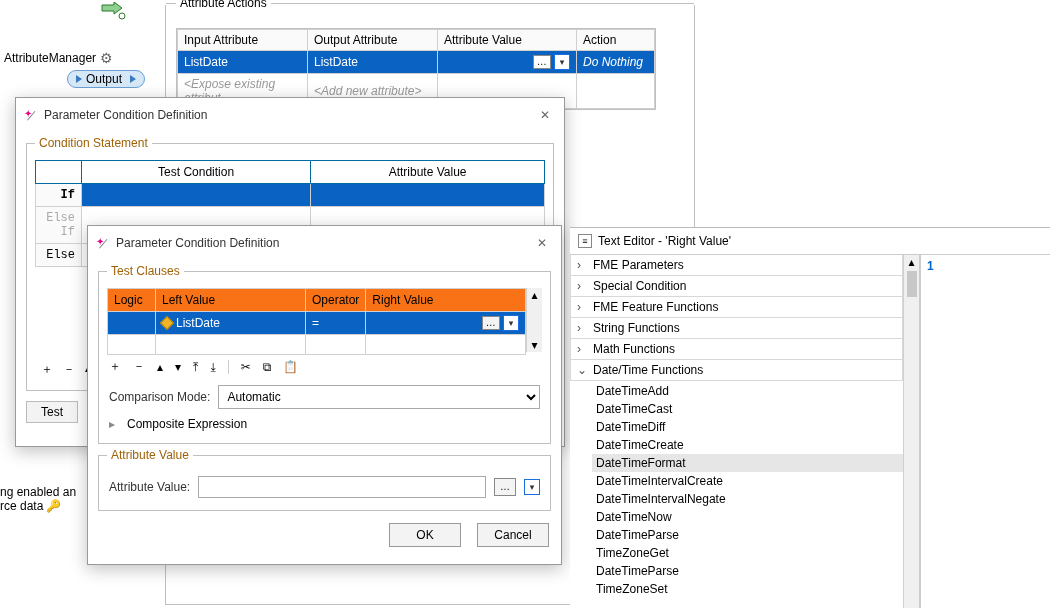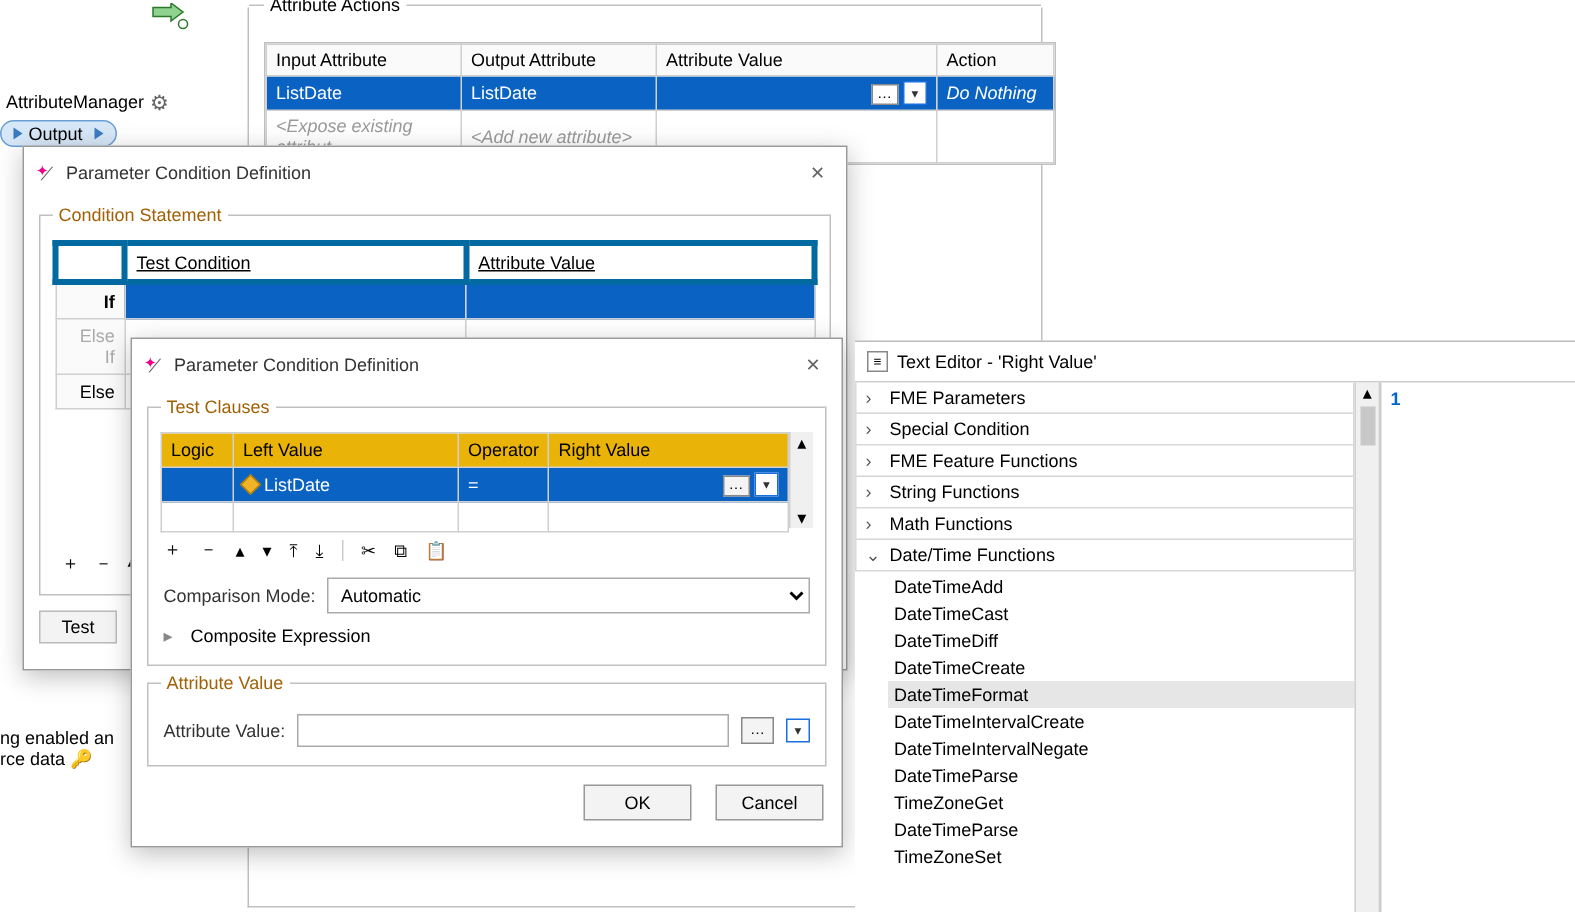--- a/index.html
+++ b/index.html
@@ -1,25 +1,25 @@
 <!DOCTYPE html>
 <html><head>
 <meta charset="utf-8">
 <style>
   * { box-sizing: border-box; font-family: "Segoe UI", Tahoma, sans-serif; font-size: 12px; color: #000; }
   body { margin: 0; width: 1050px; height: 611px; background: #fff; position: relative; overflow: hidden; }
   
   
-  .transformer { position: absolute; left: 0; top: 58px; width: 145px; }
+  .transformer { position: absolute; left: 0; top: 48px; width: 145px; text-align: right; }
   .transformer .name-row { display: flex; align-items: center; gap: 4px; padding: 2px 4px; }
   .transformer .out-port { margin-top: 2px; background: #d6e7f8; border: 1px solid #6a9fd4; border-radius: 10px; padding: 1px 8px; display: inline-flex; align-items: center; gap: 4px; font-size: 11px; }
   .tri { width:0;height:0;border-top:4px solid transparent;border-bottom:4px solid transparent;border-left:6px solid #3a7bbf; display:inline-block;}
   .gear { color:#666; font-size:14px; }
 
-  .aa-table { position:absolute; left:176px; top:28px; width:528px; border:1px solid #c0c0c0; background:#fff;}
+  .aa-table { position:absolute; left:176px; top:28px; width:480px; border:1px solid #c0c0c0; background:#fff;}
   .aa-table table{ width:100%; border-collapse:collapse;}
   .aa-table th{ text-align:left; font-weight:400; padding:3px 6px; border:1px solid #d0d0d0; background:#fafafa;}
   .aa-table td{ padding:3px 6px; border:1px solid #d0d0d0;}
   .aa-table tr.sel td{ background:#0a63c2; color:#fff;}
   .aa-table tr.sel td .mini{ background:#fff; color:#000;}
   .aa-table tr.ghost td{ color:#9a9a9a; font-style:italic;}
   .mini { border:1px solid #888; background:#f4f4f4; font-size:10px; padding:0 3px; line-height:12px; display:inline-block;}
   .dd { border:1px solid #1a6fe0; background:#fff; color:#000; width:16px; height:16px; display:inline-flex; align-items:center; justify-content:center;}
   .dd::after{content:"▾"; font-size:9px; color:#333;}
   .action-col{ font-style:italic;}
@@ -28,36 +28,36 @@
   .dialog { position:absolute; background:#fff; border:1px solid #999; box-shadow:0 4px 16px rgba(0,0,0,.25);}
   .dialog .titlebar{ display:flex; align-items:center; gap:6px; padding:6px 8px; color:#555;}
   .dialog .titlebar .title{ flex:1; color:#333;}
   .dialog .close{ width:22px; height:22px; display:flex; align-items:center; justify-content:center; color:#666; cursor:pointer;}
   fieldset{ border:1px solid #c0c0c0; margin:4px 10px; padding:10px 8px 8px 8px;}
   legend{ padding:0 4px; color:#a16207;}
 
   
   .dlg1 { left:15px; top:97px; width:550px; height:350px;}
   .cs-table{ width:100%; border-collapse:collapse; border:1px solid #c0c0c0;}
-  .cs-table th{ text-align:left; font-weight:400; padding:4px 6px; border:4px solid #0369a1; background:#fff;text-decoration:underline;}
+  .cs-table th{ text-align:center; font-weight:400; padding:4px 6px; border:1px solid #0369a1; background:#fff;}
   .cs-table td{ padding:4px 6px; border:1px solid #d0d0d0;}
-  .cs-table td.rowlbl{ width:46px; text-align:right; font-weight:700; background:#fafafa;}
+  .cs-table td.rowlbl{ width:46px; text-align:right; font-weight:700; background:#fafafa;font-family:Liberation Mono, monospace;}
   .cs-table tr.selrow td.cell{ background:#0a63c2;}
   .cs-table tr.dis td{ color:#aaa;}
   .btnrow{ display:flex; gap:8px; padding:6px 10px;}
   .btnrow .sp{flex:1;}
   .toolbtn{ border:1px solid #bbb; background:#f3f3f3; padding:3px 14px; cursor:pointer;}
   .plusminus{ display:flex; gap:10px; padding:4px 6px; color:#555; font-size:14px;}
 
   
   .dlg2 { left:87px; top:225px; width:475px; height:340px;}
   .tc-table{ width:100%; border-collapse:collapse; border:1px solid #c0c0c0;}
   .tc-wrap{ position:relative;}
   .tc-scroll{ position:absolute; right:0; top:0; bottom:0; width:16px; background:#f0f0f0; border-left:1px solid #d0d0d0; display:flex; flex-direction:column; justify-content:space-between; align-items:center; font-size:9px; color:#666;}
-  .tc-table th{ text-align:left; font-weight:400; padding:4px 6px; border:1px solid #d0d0d0; background:#eab308;}
+  .tc-table th{ text-align:left; font-weight:400; padding:4px 6px; border:1px solid #d0d0d0; background:#f97316;}
   .tc-table td{ padding:3px 6px; border:1px solid #d0d0d0; height:20px;}
   .tc-table tr.sel td{ background:#0a63c2; color:#fff;}
   .tc-table tr.sel td .kv{ color:#fff;}
   .kv-badge{ display:inline-flex; align-items:center; gap:4px;}
   .kv-ico{ width:10px; height:10px; background:#f0b429; border:1px solid #b07d00; transform:rotate(45deg); display:inline-block;}
   .ddcell{ text-align:right; white-space:nowrap;}
   .tinybar{ display:flex; gap:12px; padding:6px 2px; color:#555; align-items:center;}
   .tinybar span{ cursor:pointer;}
   .sep{ width:1px; height:14px; background:#ccc; display:inline-block;}
   .formrow{ display:flex; align-items:center; gap:8px; padding:4px 2px;}
@@ -316,20 +316,21 @@
           <span>Date/Time Functions</span>
         </div>
         <div class="fnlist">
           <div class="fn">DateTimeAdd</div>
           <div class="fn">DateTimeCast</div>
           <div class="fn">DateTimeDiff</div>
           <div class="fn">DateTimeCreate</div>
           <div class="fn sel">DateTimeFormat</div>
           <div class="fn">DateTimeIntervalCreate</div>
           <div class="fn">DateTimeIntervalNegate</div>
+          <div class="fn">DateTimeNow</div>
           <div class="fn">DateTimeParse</div>
           <div class="fn">TimeZoneGet</div>
           <div class="fn">DateTimeParse</div>
           <div class="fn">TimeZoneSet</div>
         </div>
         <div class="vscroll">
           <span>▴</span>
           <div class="thumb"></div>
         </div>
     </div>

